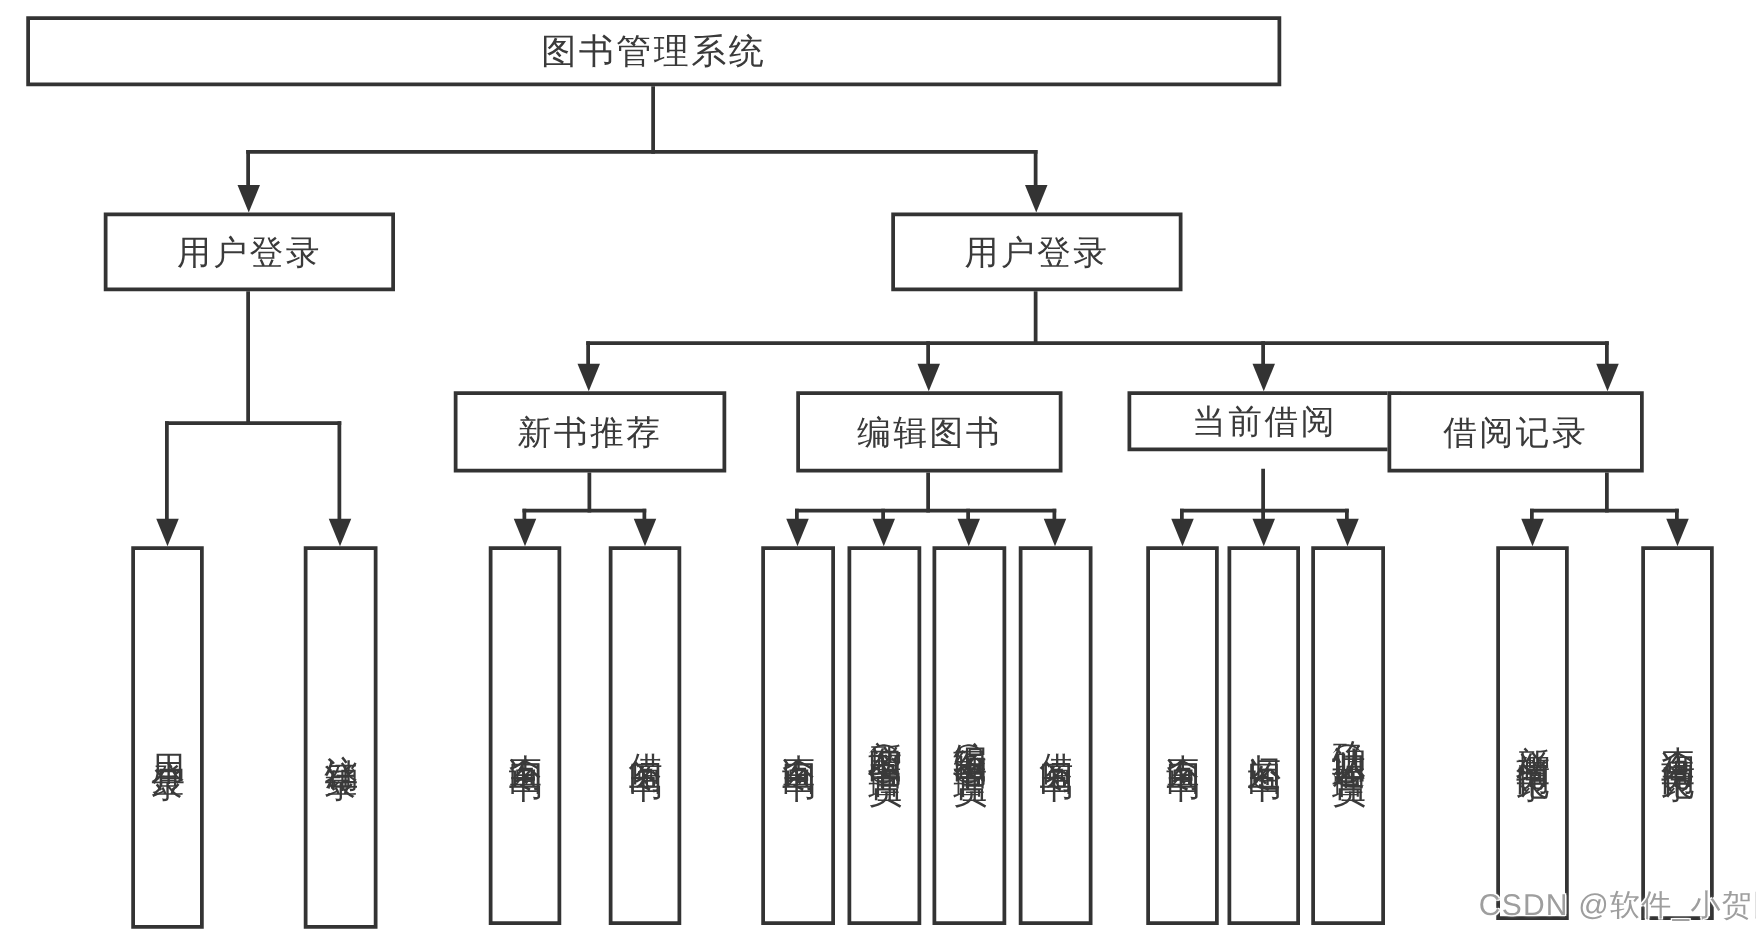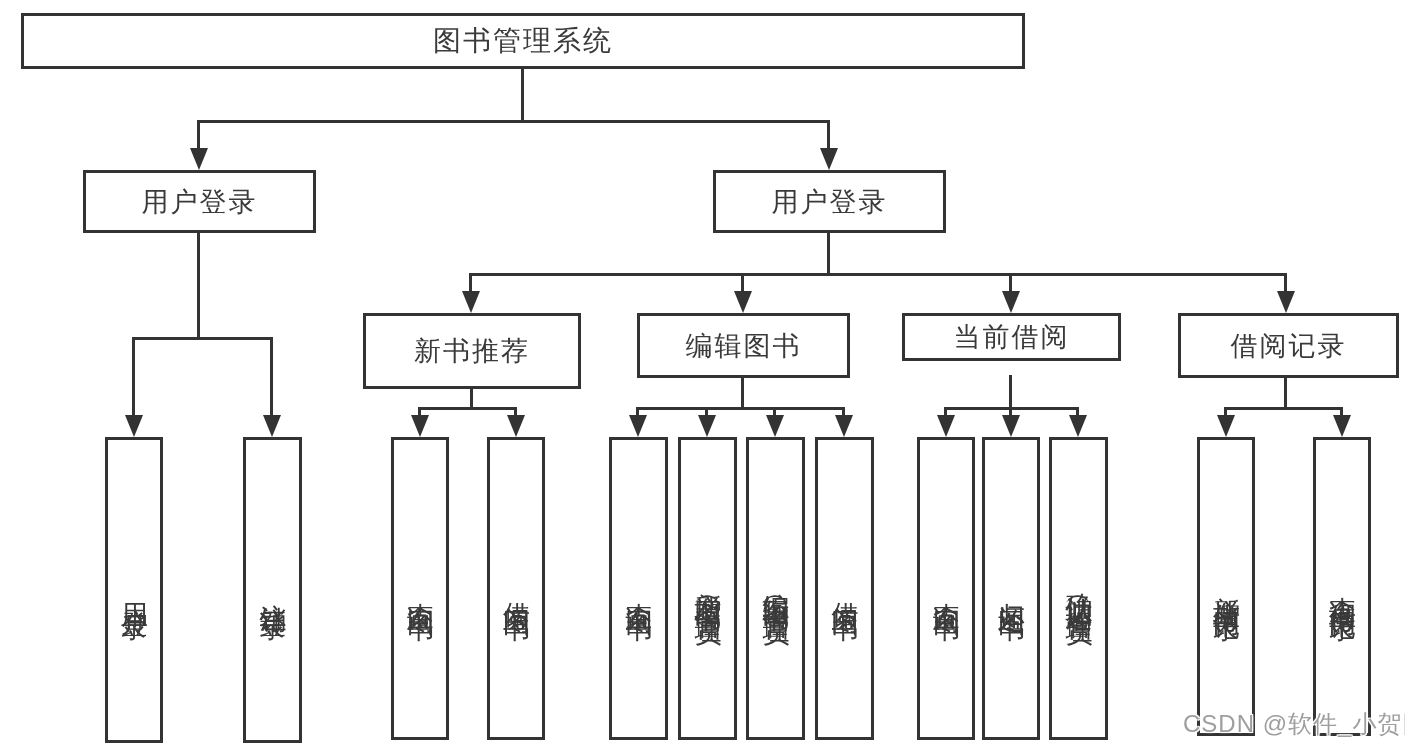--- a/index.html
+++ b/index.html
@@ -117,24 +117,24 @@
   <div class="cv" style="left:1224px;top:407px;height:10px"></div>
   <div class="ah" style="left:1217px;top:415px"></div>
   <div class="cv" style="left:1340px;top:407px;height:10px"></div>
   <div class="ah" style="left:1333px;top:415px"></div>
 
   <div class="box title" style="left:21px;top:13px;width:1004px;height:56px">图书管理系统</div>
 
   <div class="box" style="left:83px;top:170px;width:233px;height:63px">用户登录</div>
   <div class="box" style="left:713px;top:170px;width:233px;height:63px">用户登录</div>
 
-  <div class="box" style="left:363px;top:313px;width:218px;height:76px">新书推荐</div>
+  <div class="box" style="left:363px;top:313px;width:218px;height:65px">新书推荐</div>
   <div class="box" style="left:637px;top:313px;width:213px;height:65px">编辑图书</div>
   <div class="box" style="left:902px;top:313px;width:219px;height:48px">当前借阅</div>
-  <div class="box" style="left:1178px;top:313px;width:221px;height:65px">借阅记录</div>
+  <div class="box" style="left:1110px;top:313px;width:205px;height:65px">借阅记录</div>
 
   <div class="box vert" style="left:105px;top:437px;width:58px;height:306px">用户登录</div>
   <div class="box vert" style="left:243px;top:437px;width:59px;height:306px">注销登录</div>
 
   <div class="box vert" style="left:391px;top:437px;width:58px;height:303px">查询图书</div>
   <div class="box vert" style="left:487px;top:437px;width:58px;height:303px">借阅图书</div>
 
   <div class="box vert" style="left:609px;top:437px;width:59px;height:303px">查询图书</div>
   <div class="box vert" style="left:678px;top:437px;width:59px;height:303px">新增图书（管理员）</div>
   <div class="box vert" style="left:746px;top:437px;width:59px;height:303px">编辑图书（管理员）</div>

